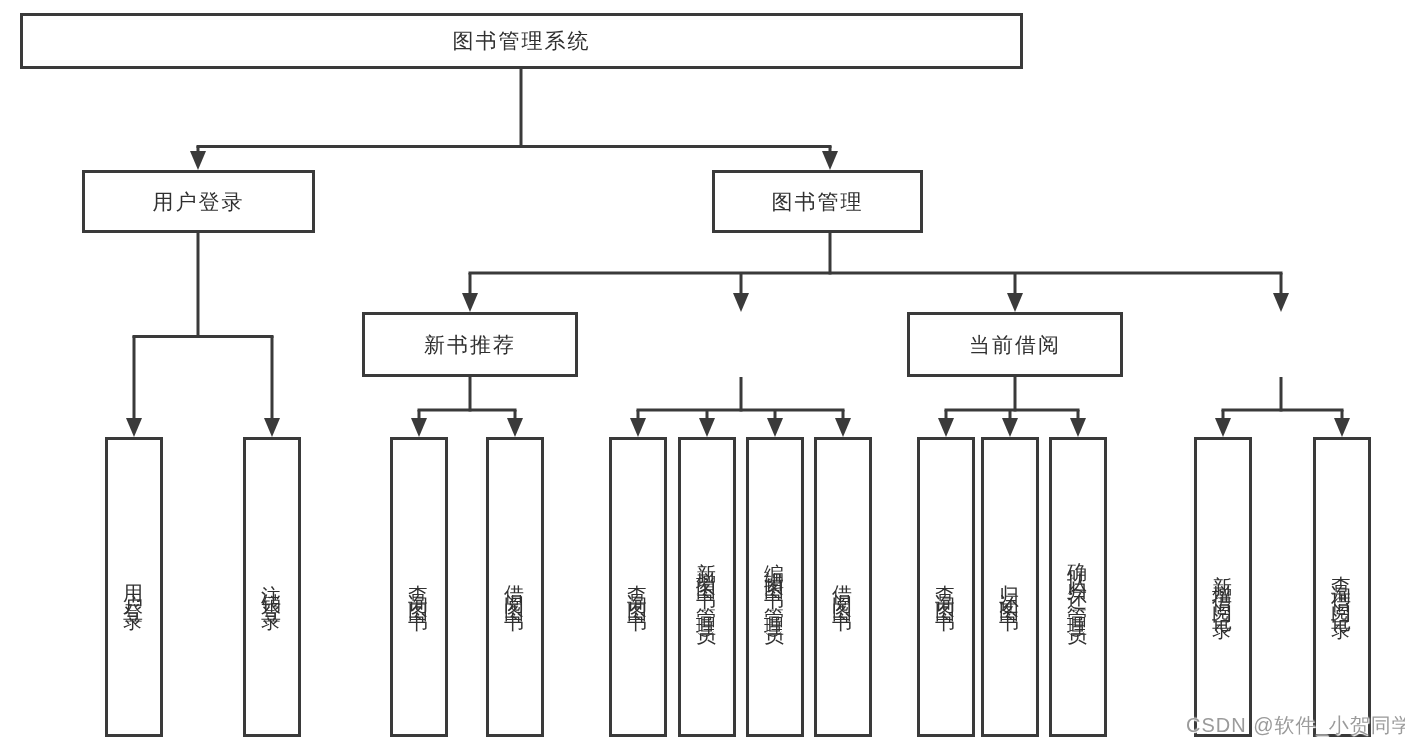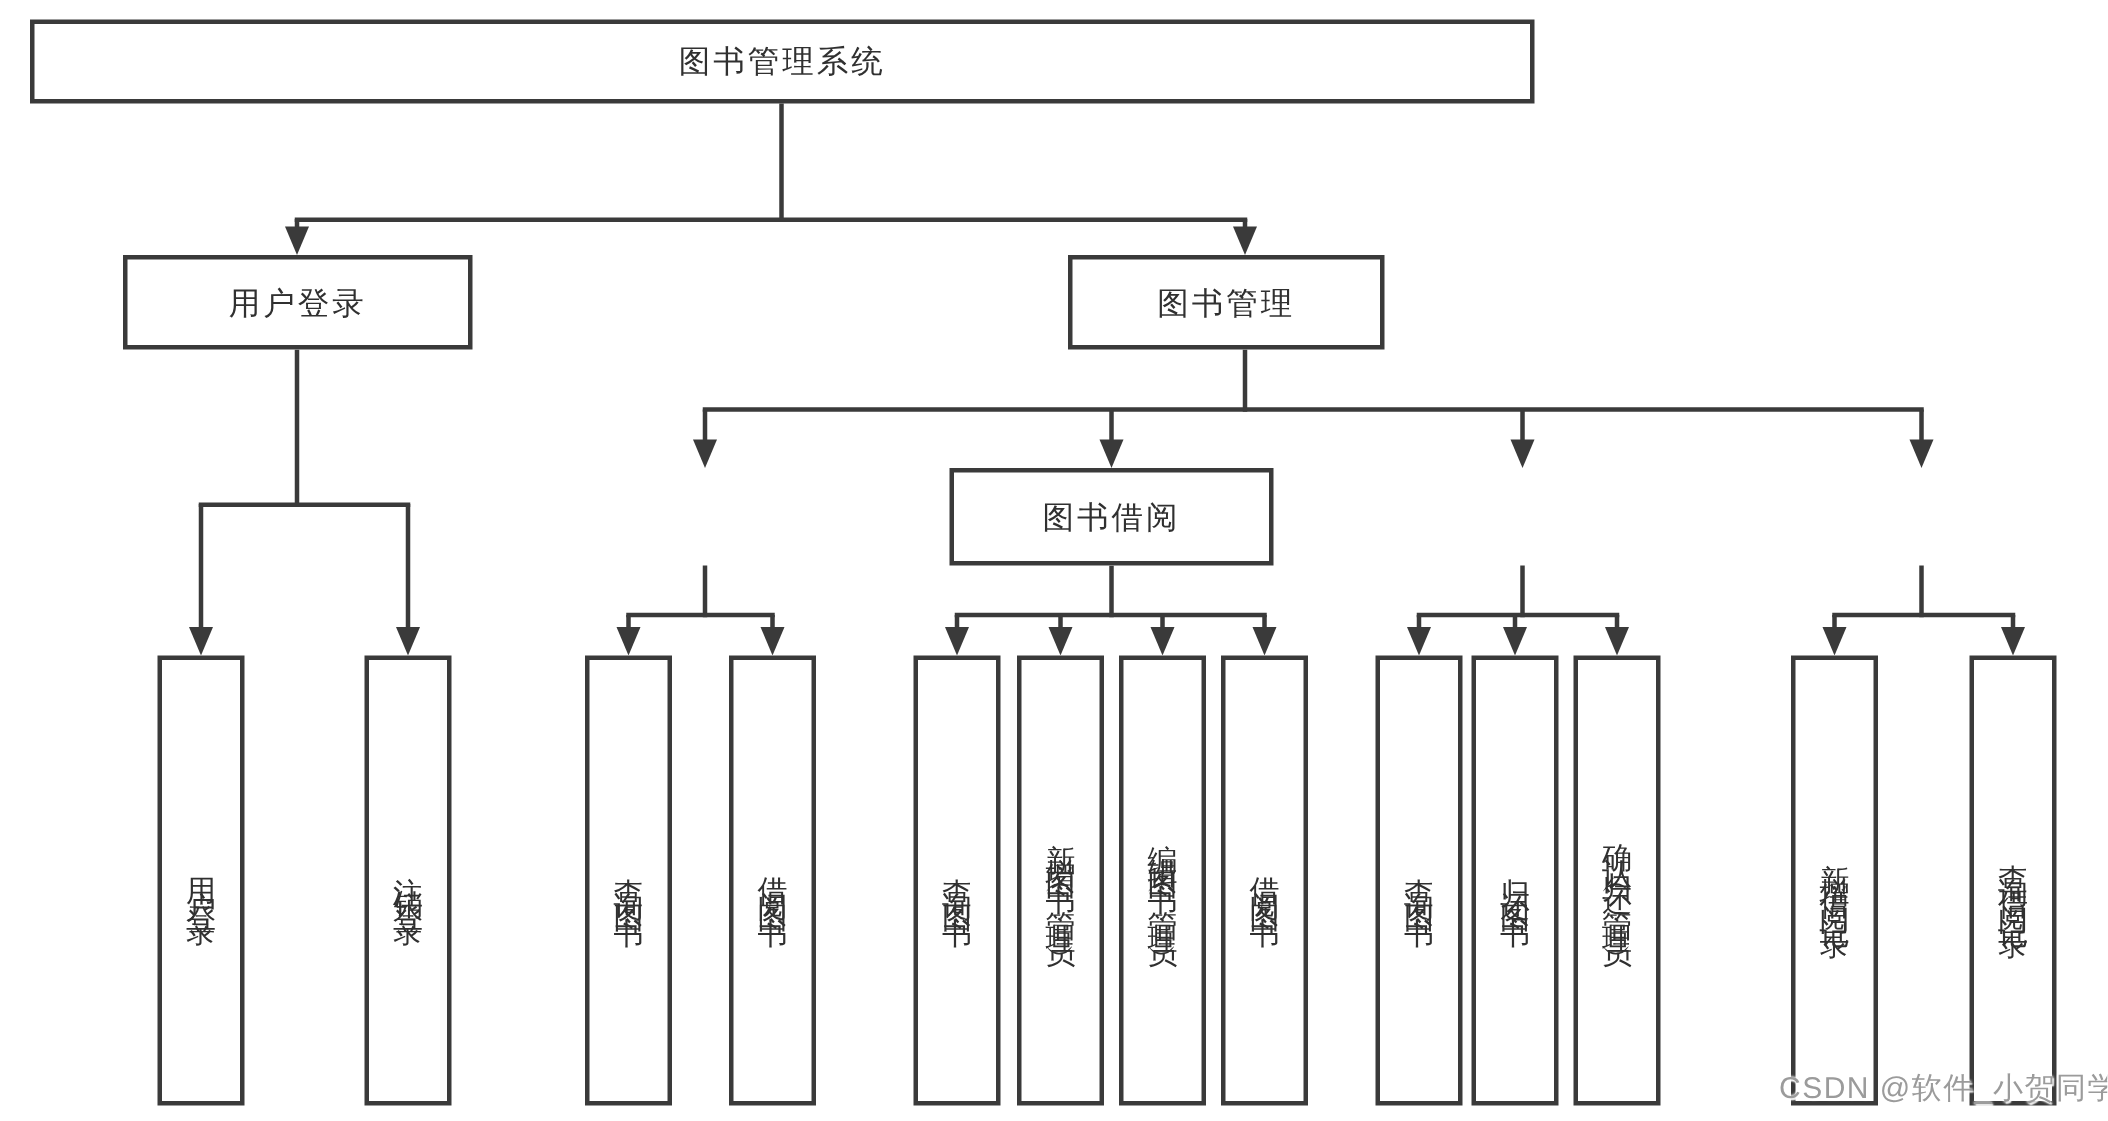--- a/index.html
+++ b/index.html
@@ -91,21 +91,22 @@
       <polygon points="1215,418 1231,418 1223,437" fill="#3a3a3a" stroke="none"></polygon>
       <polygon points="1334,418 1350,418 1342,437" fill="#3a3a3a" stroke="none"></polygon>
     </g>
   </svg>
 
   <div class="node" style="left:20px; top:13px; width:1003px; height:56px;">图书管理系统</div>
 
   <div class="node" style="left:82px; top:170px; width:233px; height:63px;">用户登录</div>
   <div class="node" style="left:712px; top:170px; width:211px; height:63px;">图书管理</div>
 
-  <div class="node" style="left:633px; top:312px; width:216px; height:65px;">图书借阅</div>
+  <div class="node" style="left:362px; top:312px; width:216px; height:65px;">新书推荐</div>
+  <div class="node" style="left:907px; top:312px; width:216px; height:65px;">当前借阅</div>
 
   <div class="node vert" style="left:105px; top:437px; width:58px; height:300px;">用户登录</div>
   <div class="node vert" style="left:243px; top:437px; width:58px; height:300px;">注销登录</div>
 
   <div class="node vert" style="left:390px; top:437px; width:58px; height:300px;">查询图书</div>
   <div class="node vert" style="left:486px; top:437px; width:58px; height:300px;">借阅图书</div>
 
   <div class="node vert" style="left:609px; top:437px; width:58px; height:300px;">查询图书</div>
   <div class="node vert" style="left:678px; top:437px; width:58px; height:300px;">新增图书（管理员）</div>
   <div class="node vert" style="left:746px; top:437px; width:58px; height:300px;">编辑图书（管理员）</div>

